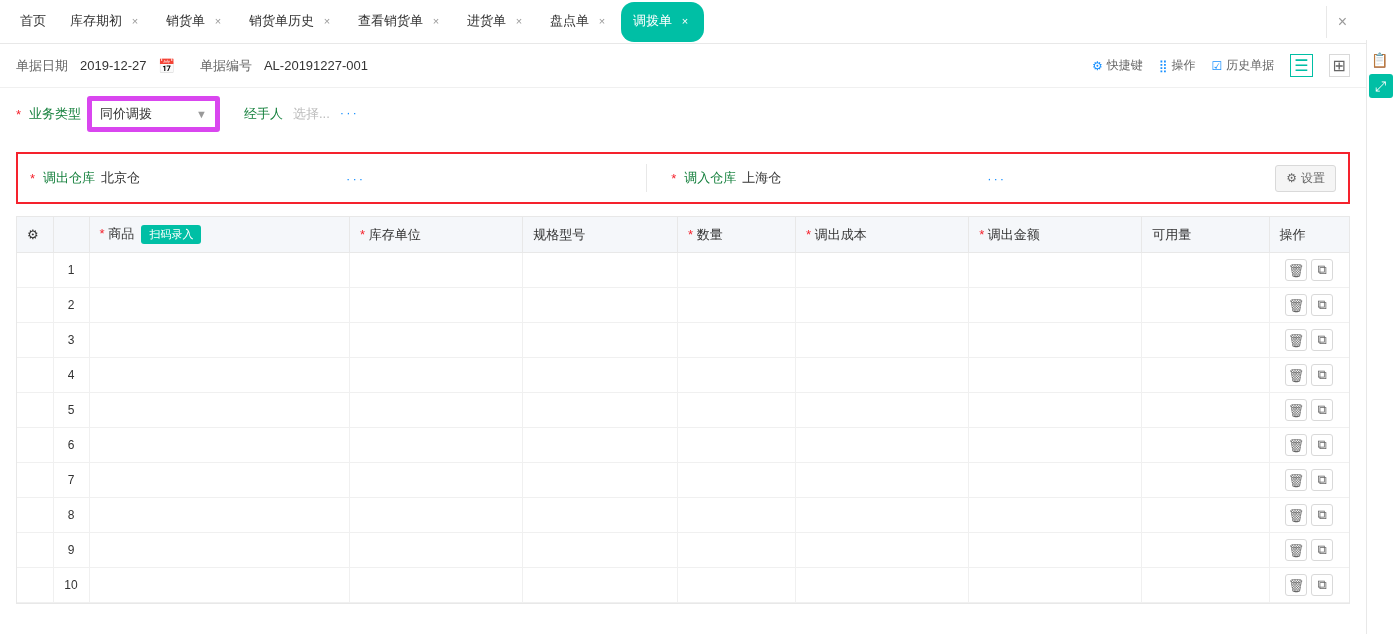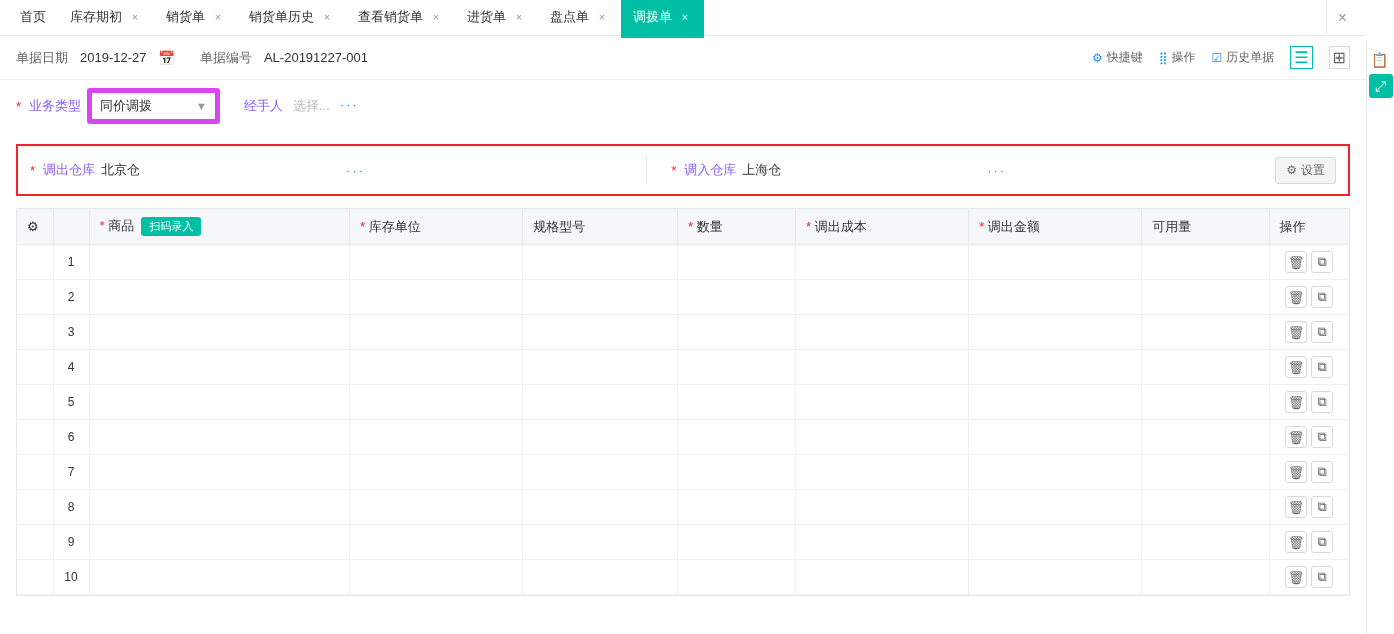--- a/index.html
+++ b/index.html
@@ -4,40 +4,41 @@
   <style>
     * { box-sizing: border-box; margin: 0; padding: 0; }
     body { font-family: "Microsoft YaHei", "PingFang SC", sans-serif; font-size: 13px; color: #333; background: #fff; overflow: hidden; }
     
     
     .tab-bar {
       display: flex;
       align-items: center;
       border-bottom: 1px solid #e8e8e8;
       background: #fff;
-      height: 36px;
+      height: 44px;
       padding: 0 8px;
       position: relative;
     }
     .tab-item {
       display: flex;
       align-items: center;
       padding: 0 12px;
       height: 40px;
       cursor: pointer;
       font-size: 13px;
       color: #333;
       border-bottom: 2px solid transparent;
       white-space: nowrap;
       gap: 4px;
     }
     .tab-item.active {
       color: #fff;
       background: #00bfa5;
       border-bottom: 2px solid #00bfa5;
+      border-radius: 13px;
     }
     .tab-close {
       font-size: 11px;
       color: #999;
       margin-left: 2px;
       cursor: pointer;
       display: inline-flex;
       align-items: center;
       justify-content: center;
       width: 14px;
@@ -111,21 +112,21 @@
       gap: 8px;
       flex: 1;
     }
     .field-group {
       display: flex;
       align-items: center;
       gap: 6px;
       flex: 1;
     }
     .field-label {
-      color: #8b5cf6;
+      color: #15803d;
       white-space: nowrap;
     }
     .required-star { color: #f5222d; margin-right: 2px; }
     .field-value {
       color: #333;
       font-weight: 500;
     }
     .field-dots {
       color: #1890ff;
       cursor: pointer;

